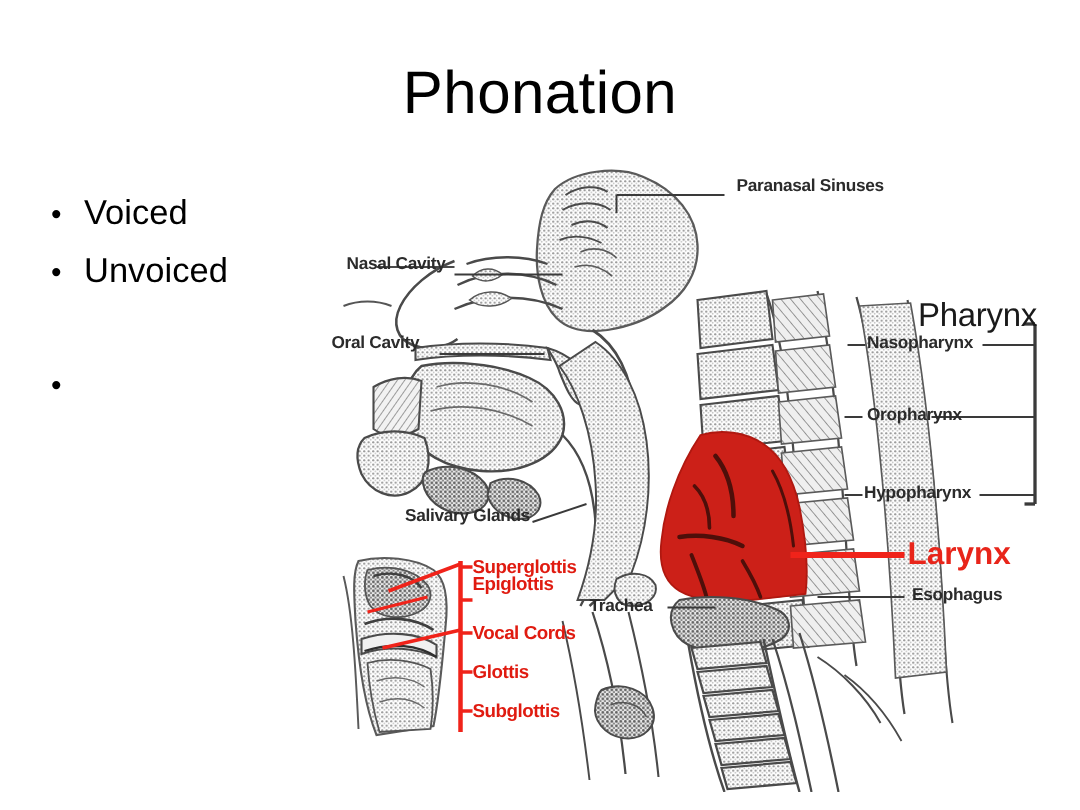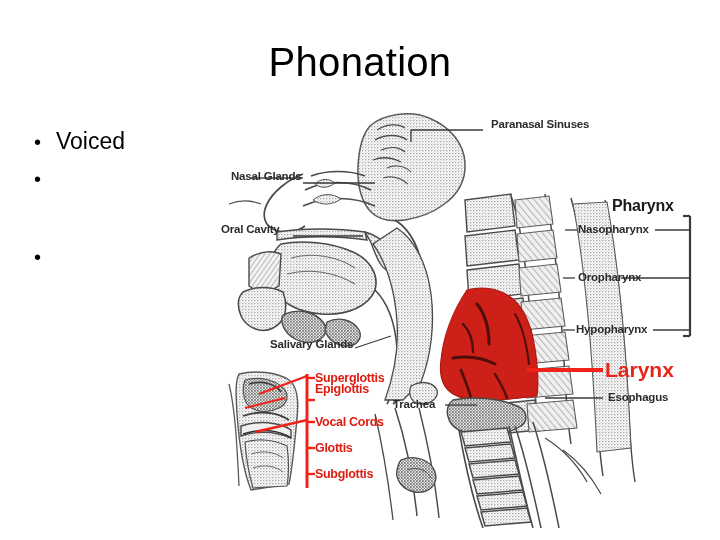--- a/index.html
+++ b/index.html
@@ -76,22 +76,22 @@
   .fig-label {
     position: absolute;
     font-family: "Liberation Sans", sans-serif;
     font-size: 11.5px;
     color: #2b2b2b;
     white-space: nowrap;
     letter-spacing: -0.2px;
     font-weight: 600;
   }
   .fig-label.big {
-    font-size: 16px;
-    font-weight: 700;
+    font-size: 22px;
+    font-weight: 400;
     color: #1a1a1a;
   }
   .fig-label.red {
     color: #e01b10;
     font-weight: 700;
     font-size: 12.5px;
     letter-spacing: -0.3px;
   }
   .fig-label.larynx {
     color: #e8251a;
@@ -107,20 +107,21 @@
 
   <div id="slide-title">Phonation</div>
 
   <div id="bullet-list">
     <div class="bullet-row">
       <span class="bullet-dot">•</span>
       <span class="bullet-text">Voiced</span>
     </div>
     <div class="bullet-row">
       <span class="bullet-dot">•</span>
+      <span class="bullet-text">Unvoiced</span>
     </div>
     <div class="bullet-row spacer">
       <span class="bullet-text"></span>
     </div>
     <div class="bullet-row">
       <span class="bullet-dot">•</span>
     </div>
   </div>
 
   <div id="figure">
@@ -346,21 +347,21 @@
 
           <line x1="44" y1="286" x2="92" y2="268"></line>
 
           <line x1="40" y1="324" x2="92" y2="312"></line>
 
           <line x1="30" y1="300" x2="70" y2="290" stroke-width="2"></line>
         </g>
       </g>
     </svg>
 
-    <div class="fig-label" style="left:16px; top:62px;">Nasal Glands</div>
+    <div class="fig-label" style="left:16px; top:62px;">Nasal Cavity</div>
 
     <div class="fig-label" style="left:6px; top:115px;">Oral Cavity</div>
 
     <div class="fig-label" style="left:55px; top:230px;">Salivary Glands</div>
 
     <div class="fig-label" style="left:178px; top:290px;">Trachea</div>
 
     <div class="fig-label" style="left:276px; top:10px;">Paranasal Sinuses</div>
 
     <div class="fig-label big" style="left:397px; top:89px;">Pharynx</div>

